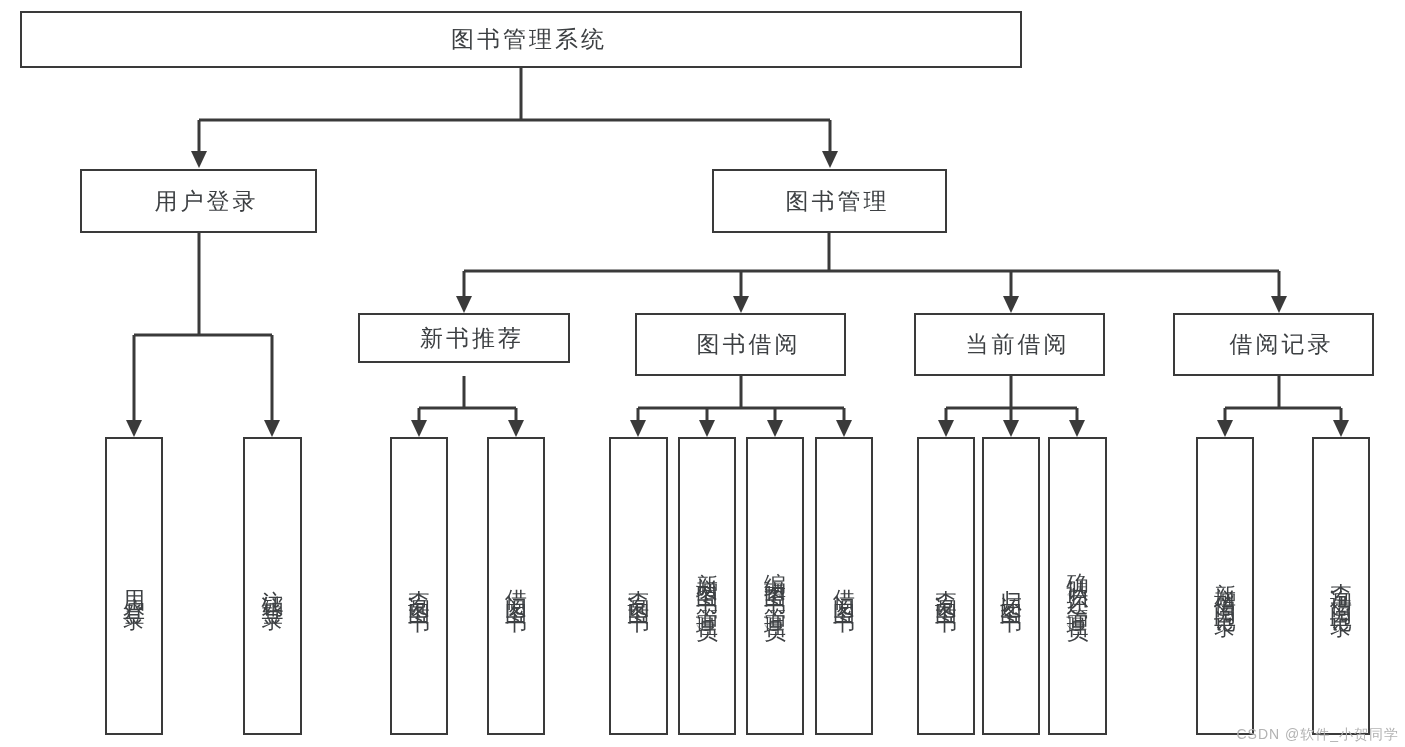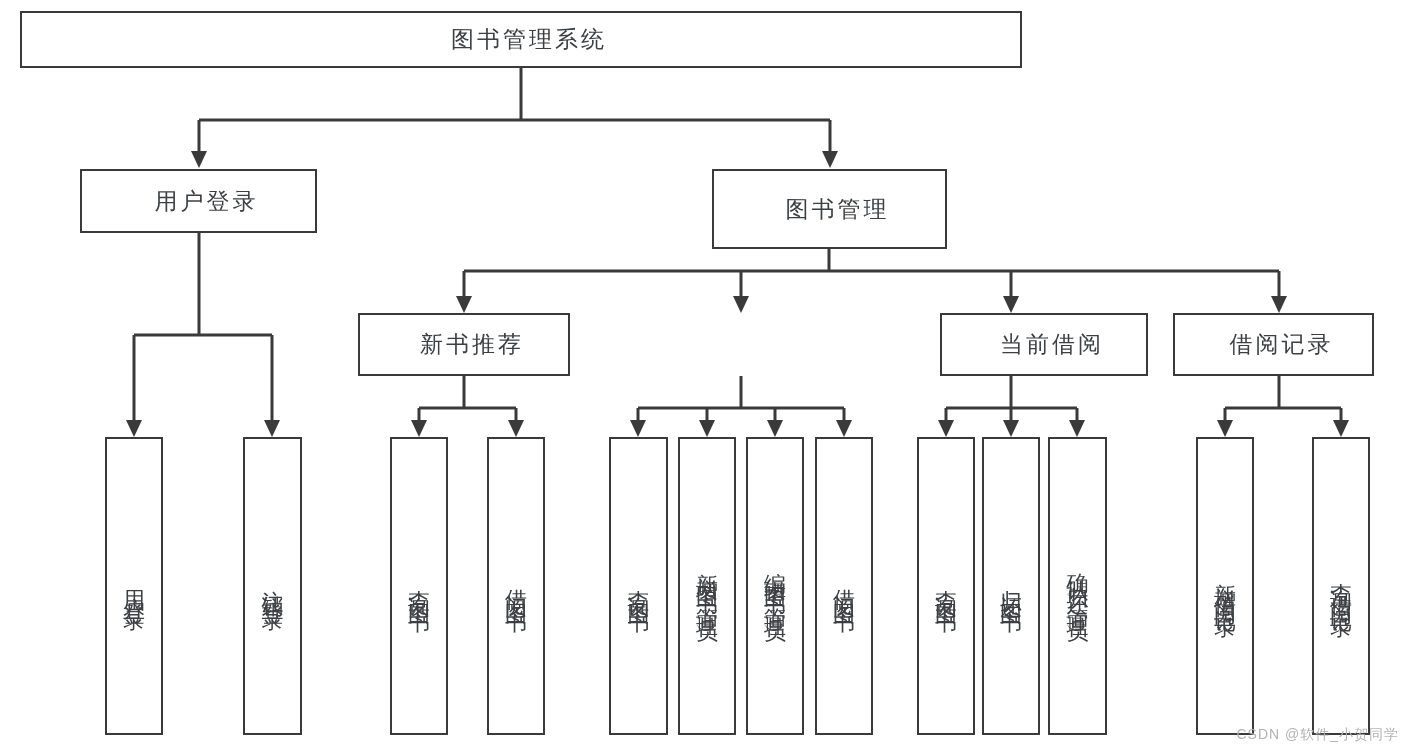--- a/index.html
+++ b/index.html
@@ -62,24 +62,25 @@
     <polygon points="1069,420 1085,420 1077,437"></polygon>
 
     <path d="M1279 376 V408 M1225 408 H1341 M1225 408 V421 M1341 408 V421"></path>
     <polygon points="1217,420 1233,420 1225,437"></polygon>
     <polygon points="1333,420 1349,420 1341,437"></polygon>
   </svg>
 
   <div class="box hnode" style="left:20px;top:11px;width:1002px;height:57px">图书管理系统</div>
 
   <div class="box hnode" style="left:80px;top:169px;width:237px;height:64px">用户登录</div>
-  <div class="box hnode" style="left:712px;top:169px;width:235px;height:80px">图书管理</div>
+  <div class="box hnode" style="left:712px;top:169px;width:235px;height:64px">图书管理</div>
 
-  <div class="box hnode" style="left:358px;top:313px;width:212px;height:63px">新书推荐</div>
-  <div class="box hnode" style="left:940px;top:313px;width:208px;height:63px">当前借阅</div>
+  <div class="box hnode" style="left:358px;top:313px;width:212px;height:50px">新书推荐</div>
+  <div class="box hnode" style="left:635px;top:313px;width:211px;height:63px">图书借阅</div>
+  <div class="box hnode" style="left:914px;top:313px;width:191px;height:63px">当前借阅</div>
   <div class="box hnode" style="left:1173px;top:313px;width:201px;height:63px">借阅记录</div>
 
   <div class="box vnode" style="left:105px;top:437px;width:58px;height:298px">用户登录</div>
   <div class="box vnode" style="left:243px;top:437px;width:59px;height:298px">注销登录</div>
 
   <div class="box vnode" style="left:390px;top:437px;width:58px;height:298px">查询图书</div>
   <div class="box vnode" style="left:487px;top:437px;width:58px;height:298px">借阅图书</div>
 
   <div class="box vnode" style="left:609px;top:437px;width:59px;height:298px">查询图书</div>
   <div class="box vnode" style="left:678px;top:437px;width:58px;height:298px">新增图书（管理员）</div>

